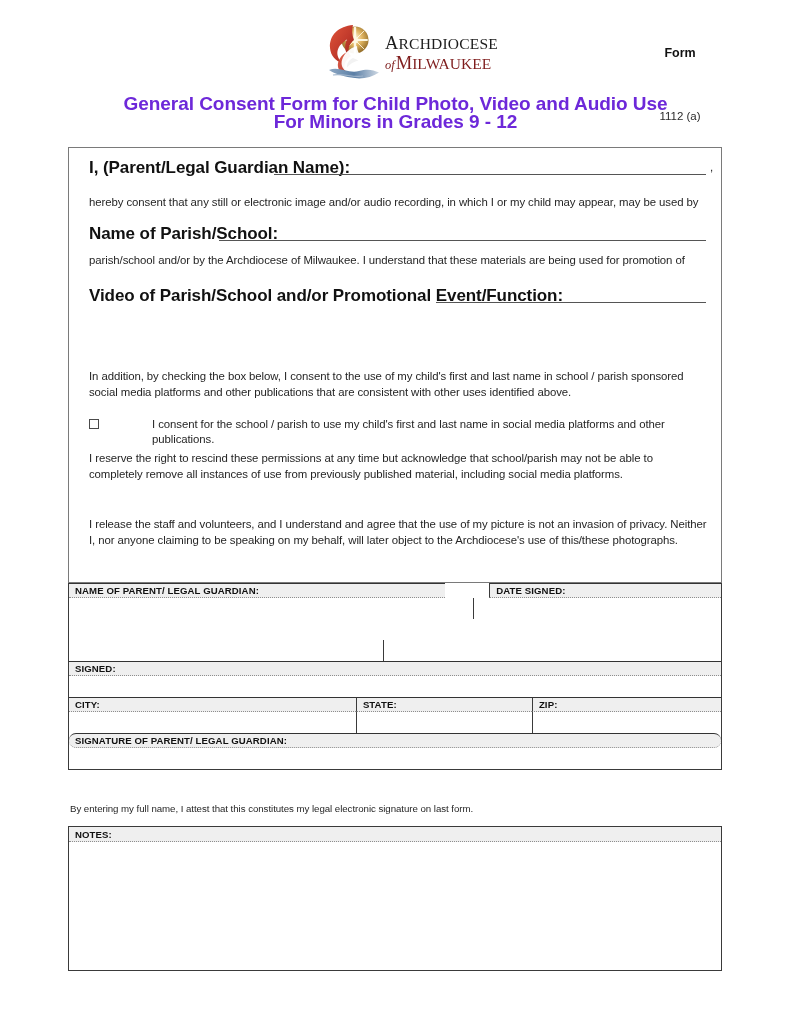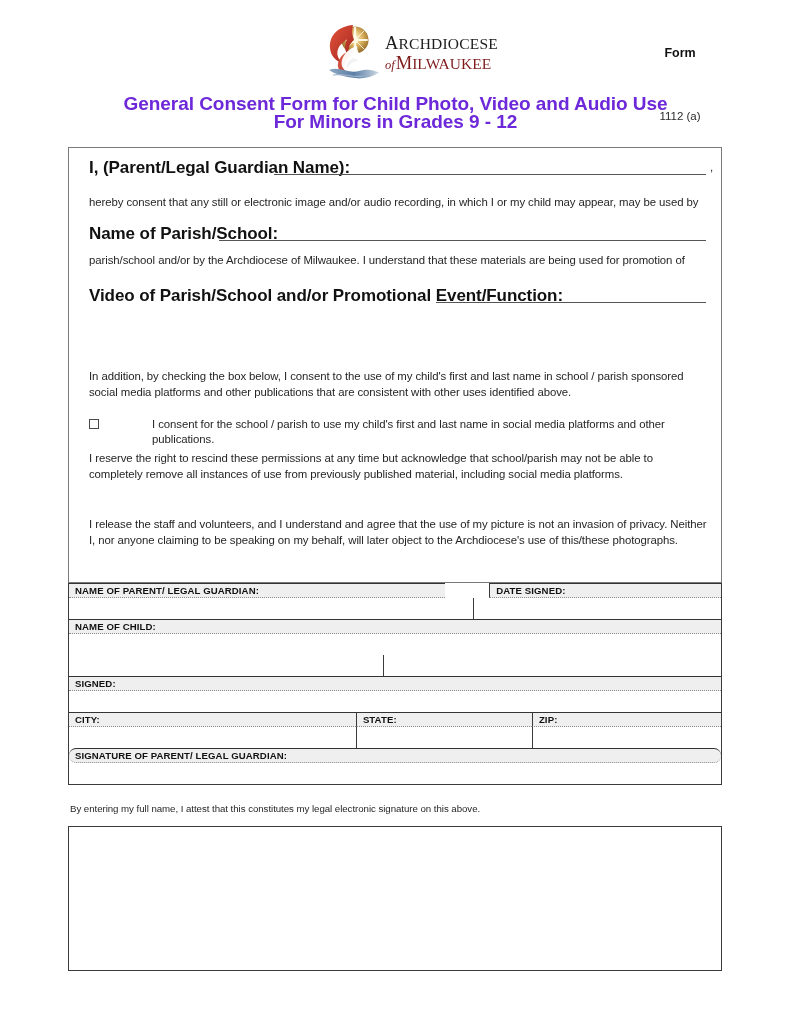--- a/index.html
+++ b/index.html
@@ -354,25 +354,20 @@
         </div>
         <div class="tcell lbl-band" style="width: 38.1%; margin-left: 44px;">
           <span class="lbl-text">DATE SIGNED:</span>
         </div>
       </div>
       <div class="trow">
         <div class="tcell entry-band" style="width: 61.9%;"></div>
         <div class="tcell entry-band" style="width: 38.1%;"></div>
       </div>
       <div class="trow">
-        <div class="tcell lbl-band" style="width: 100%;">
-          <span class="lbl-text">NAME OF CHILD:</span>
-        </div>
-      </div>
-      <div class="trow">
         <div class="tcell entry-band" style="width: 100%;"></div>
       </div>
       <div class="trow">
         <div class="tcell entry-band" style="width: 48.2%;"></div>
         <div class="tcell entry-band" style="width: 51.8%;"></div>
       </div>
       <div class="trow">
         <div class="tcell lbl-band" style="width: 100%;">
           <span class="lbl-text">SIGNED:</span>
         </div>
@@ -399,19 +394,22 @@
       <div class="trow">
         <div class="tcell lbl-band" style="width: 100%; border-radius: 7px;">
           <span class="lbl-text">SIGNATURE OF PARENT/ LEGAL GUARDIAN:</span>
         </div>
       </div>
       <div class="trow">
         <div class="tcell entry-band" style="width: 100%;"></div>
       </div>
     </div>
 
-  <div class="attest">By entering my full name, I attest that this constitutes my legal electronic signature on this above.</div>
+  <div class="attest">By entering my full name, I attest that this constitutes my legal electronic signature on last form.</div>
 
   <div class="notes-box">
+    <div class="notes-band">
+      <span class="lbl-text">NOTES:</span>
+    </div>
     <div class="notes-area"></div>
   </div>
 
 </div>
 
 </body></html>

